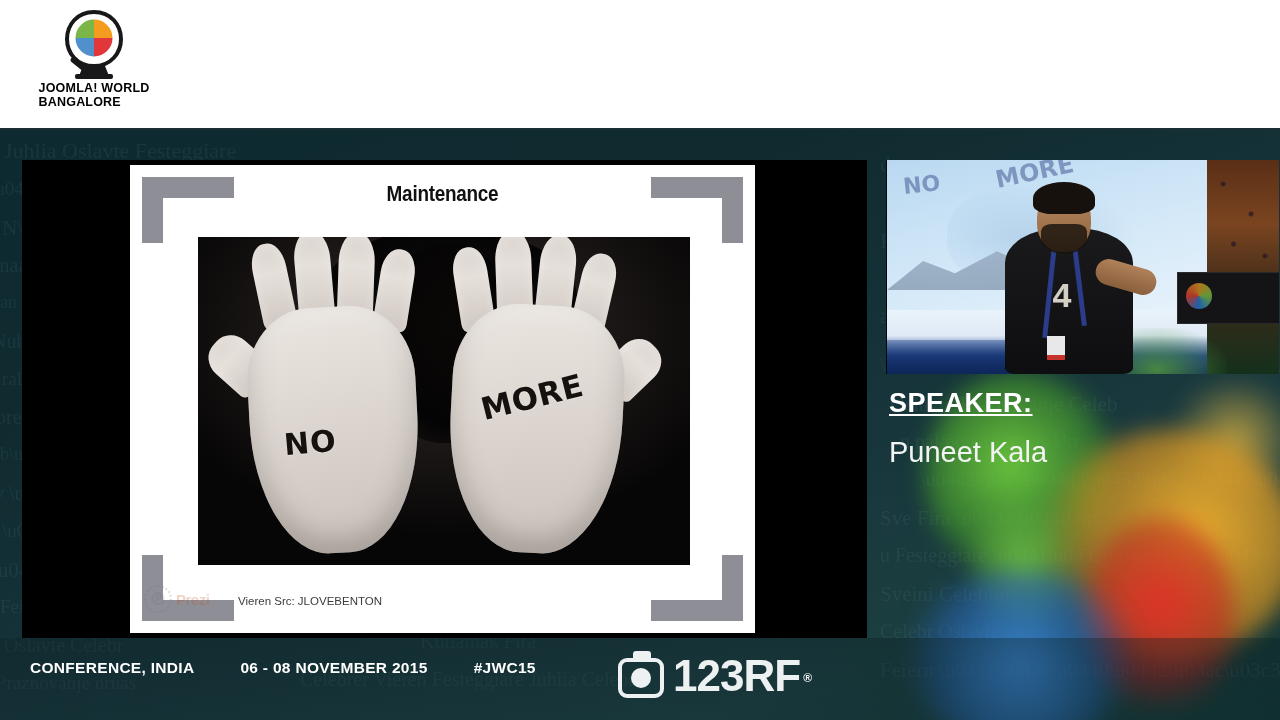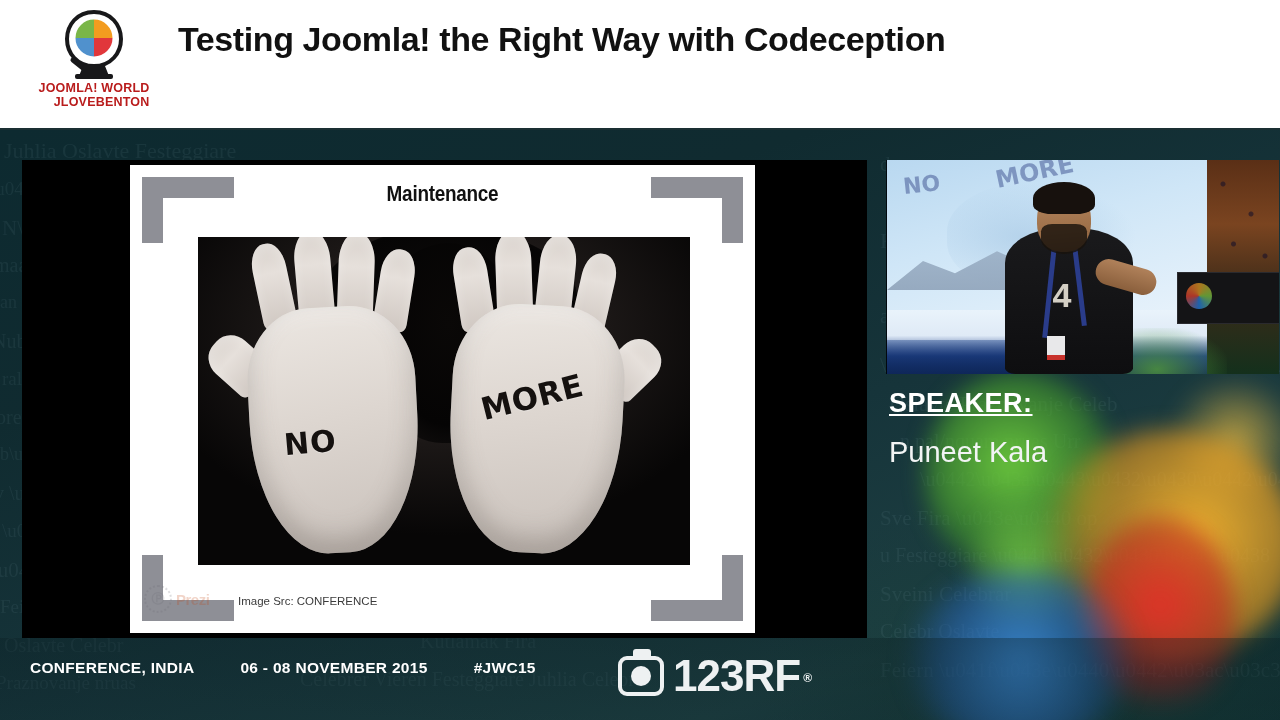--- a/index.html
+++ b/index.html
@@ -25,26 +25,26 @@
   }
   #logo-block {
     position: absolute; left: 26px; top: 8px;
     width: 136px; height: 112px;
     display: flex; flex-direction: column;
     align-items: center; justify-content: flex-start;
   }
   #logo-globe { width: 62px; height: 72px; display: block; }
   #logo-text {
     margin-top: 1px;
-    text-align: right;
+    text-align: left;
     font-family: "Liberation Sans", sans-serif;
     font-weight: bold;
     font-size: 12.5px;
     letter-spacing: 0.2px;
-    color: #b91c1c;
+    color: #000000;
     line-height: 14px;
   }
   #deck-title {
     position: absolute; left: 178px; top: 20px;
     font-family: "Liberation Sans", sans-serif;
     font-weight: bold;
     font-size: 34px;
     letter-spacing: -0.4px;
     color: #111111;
     white-space: nowrap;
@@ -364,21 +364,21 @@
     display: flex; align-items: center;
     gap: 46px;
     font-family: "Liberation Sans", sans-serif;
     font-weight: bold;
     font-size: 15.5px;
     letter-spacing: 0.3px;
     color: #ffffff;
   }
   #rf-logo {
     position: absolute; left: 618px; top: 654px;
-    display: flex; align-items: center; gap: 9px;
+    display: flex; align-items: flex-end; gap: 9px;
   }
   #rf-cam {
     width: 46px; height: 40px;
     border: 4px solid #eef1f2;
     border-radius: 9px;
     position: relative;
   }
   #rf-cam::before {
     content: "";
     position: absolute; left: 11px; top: -11px;
@@ -427,25 +427,24 @@
         <path d="M31 30 L31 50 A20 20 0 0 1 11 30 Z" fill="#5091cd"></path>
         <path d="M31 30 L11 30 A20 20 0 0 1 31 10 Z" fill="#7ab648"></path>
         <circle cx="31" cy="30" r="20" fill="none" stroke="#ffffff" stroke-width="3"></circle>
 
         <path d="M10 52 L20 60" stroke="#18181a" stroke-width="5" stroke-linecap="round"></path>
         <path d="M20 58 L42 58 L46 68 L16 68 Z" fill="#18181a"></path>
         <rect x="12" y="66" width="38" height="5" rx="2" fill="#18181a"></rect>
       </svg>
       <div id="logo-text">
         <div>JOOMLA! WORLD</div>
-        <div>JLOVEBENTON</div>
+        <div>BANGALORE</div>
       </div>
     </div>
 
-    <div id="deck-title">Testing Joomla! the Right Way with Codeception</div>
   </div>
 
   <div id="backdrop">
 
     <div class="wordmark" style="left:4px;  top:8px;  font-size:22px;">Juhlia  Oslavte  Festeggiare</div>
     <div class="wordmark" style="left:-10px;top:48px;  font-size:19px;">\u043f\u043e\u0440\u0442</div>
     <div class="wordmark" style="left:2px;  top:86px;  font-size:21px;">N\u0430\u0441\u043b\u0430\u0432\u0430</div>
     <div class="wordmark" style="left:-6px; top:124px; font-size:20px;">maasi  Feiern</div>
     <div class="wordmark" style="left:0px;  top:162px; font-size:18px;">an  Praznovanje</div>
     <div class="wordmark" style="left:-8px; top:200px; font-size:20px;">Nuba  Celebrar</div>
@@ -522,21 +521,21 @@
 
         <div class="palm-word no">NO</div>
         <div class="palm-word more">MORE</div>
       </div>
 
       <div id="prezi-badge">
         <div class="seal">Ⓟ</div>
         <div class="pname">Prezi</div>
       </div>
 
-      <div id="photo-caption">Image Src: CONFERENCE</div>
+      <div id="photo-caption">Vieren Src: JLOVEBENTON</div>
     </div>
   </div>
 
   <div id="video-thumb">
     <div class="proj-screen">
       <div class="proj-hand"></div>
       <div class="proj-word no">NO</div>
       <div class="proj-word more">MORE</div>
       <div class="proj-mountain"></div>
     </div>

